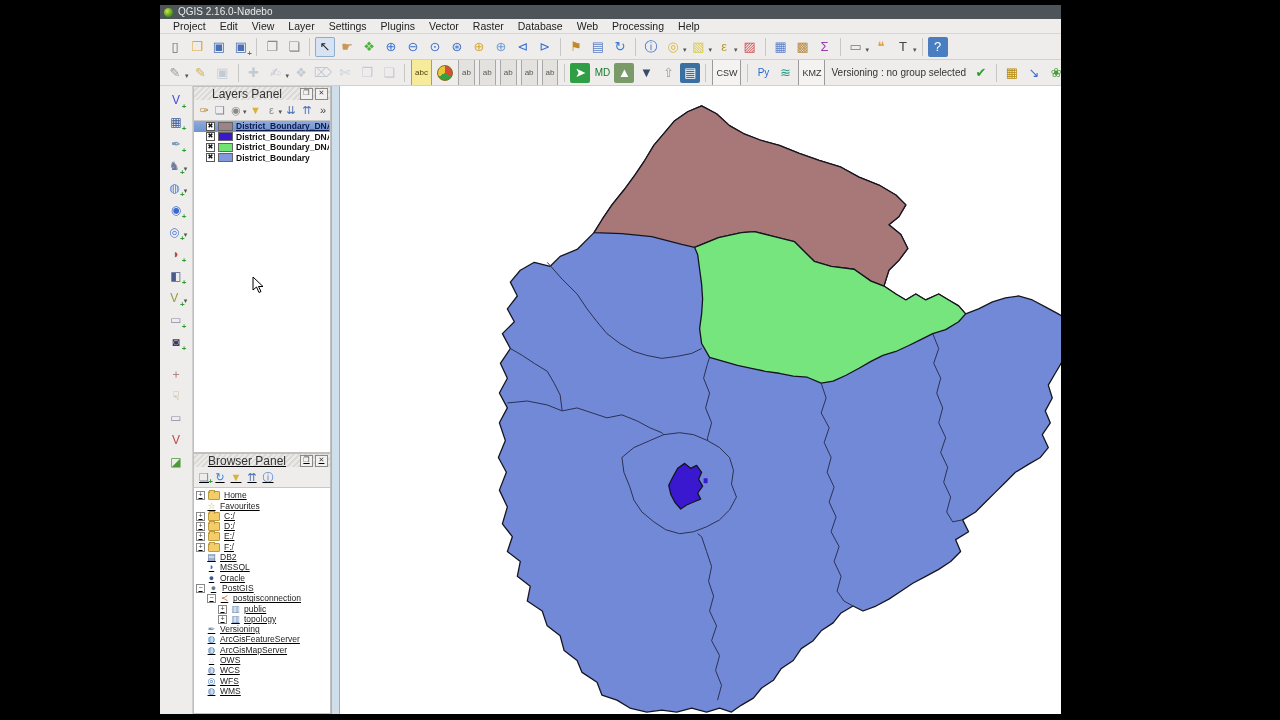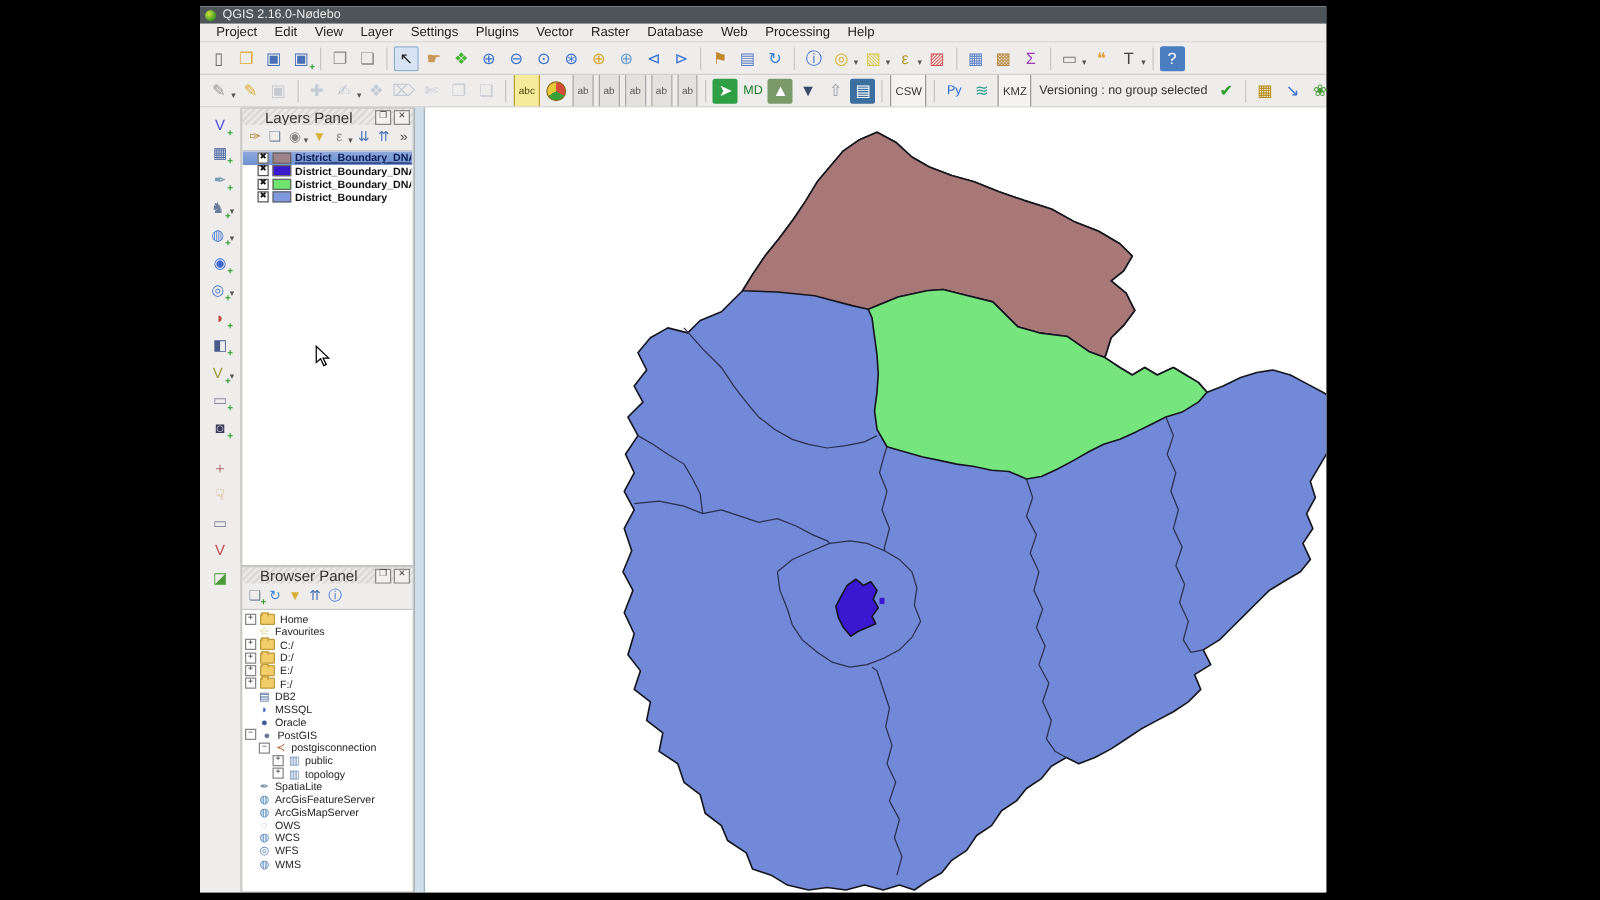--- a/index.html
+++ b/index.html
@@ -33,41 +33,41 @@
   
   .main{flex:1 1 auto;display:flex;min-height:0;}
   .left-toolbar{width:32px;background:#eeedec;border-right:1px solid #d2d0cd;display:flex;flex-direction:column;
                 align-items:center;padding-top:3px;flex:0 0 auto;}
   .left-toolbar .lrow{display:flex;align-items:center;height:22px;flex:0 0 auto;}
   .left-toolbar .ticon{width:19px;height:19px;font-size:12px;}
   .left-toolbar .gap{margin-top:10px;}
   .dock{width:138px;display:flex;flex-direction:column;flex:0 0 auto;min-height:0;}
   .panel{display:flex;flex-direction:column;border:1px solid #c2c0bd;min-height:0;}
   .panel.layers{flex:0 0 365px;}
-  .panel.browser{flex:1 1 auto;}
+  .panel.browser{flex:1 1 auto;text-decoration:underline;}
   .panel-title{height:13px;background:repeating-linear-gradient(135deg,#eceae8 0 2px,#dcdad6 2px 4px);
                display:flex;align-items:center;flex:0 0 auto;}
   .panel-title .pt-text{flex:1;text-align:center;font-size:12px;color:#333;}
   .pt-btn{width:11px;height:10px;border:1px solid #8a8a8a;background:#f2f1ef;font-size:7px;line-height:8px;
           text-align:center;color:#444;margin-right:2px;flex:0 0 auto;}
   .panel-toolbar{height:20px;display:flex;align-items:center;padding:0 2px;background:#eeedec;flex:0 0 auto;}
   .panel-toolbar .ticon{width:16px;height:16px;font-size:11px;margin:0;}
   .panel-toolbar .tdrop{margin-top:4px;}
   .panel-body{flex:1 1 auto;background:#fff;border-top:1px solid #c9c7c4;overflow:hidden;position:relative;}
   
   .layer-row{display:flex;align-items:center;height:10.5px;padding:0 1px 0 12px;position:relative;}
   .layer-row.selected{background:linear-gradient(#8fa9dc,#6f93d0);}
   .layer-row.selected .layer-label{color:#0c1c50;font-weight:bold;text-decoration:underline;}
   .cb{width:7px;height:7px;border:1px solid #555;background:#fff;font-size:7px;line-height:6px;text-align:center;
       color:#111;margin-right:3px;flex:0 0 auto;}
   .swatch{width:13px;height:7px;border:1px solid #666;margin-right:3px;flex:0 0 auto;}
   .layer-label{font-size:8.5px;color:#111;font-weight:bold;white-space:nowrap;overflow:hidden;}
   
   .tree{padding:2px 0 0 2px;}
-  .tree-row{display:flex;align-items:center;height:10.3px;white-space:nowrap;}
+  .tree-row{display:flex;align-items:flex-end;height:10.3px;white-space:nowrap;}
   .expander{width:7px;height:7px;border:1px solid #888;background:#fff;font-size:7px;line-height:5px;text-align:center;
             color:#333;margin-right:3px;flex:0 0 auto;}
   .expander.none{border:none;background:transparent;}
   .tree-icon{width:11px;font-size:9px;line-height:10px;text-align:center;margin-right:3px;flex:0 0 auto;}
   .folder{width:10px;height:7px;background:#f2cd6a;border:1px solid #c09a3a;border-radius:1px;position:relative;margin-right:4px;flex:0 0 auto;}
   .folder::before{content:"";position:absolute;left:0;top:-2px;width:4px;height:2px;background:#f2cd6a;border:1px solid #c09a3a;border-bottom:none;}
   .tree-label{font-size:8.5px;color:#222;}
   
   .dock-scroll{width:7px;background:#cfdeeb;border-left:1px solid #b0b0ae;border-right:1px solid #9ab0c2;flex:0 0 auto;}
   
@@ -373,21 +373,21 @@
                   <span class="tree-label">public</span>
                 </div>
                 <div class="tree-row" style="padding-left: 22px;">
                   <span class="expander">+</span>
                   <span class="tree-icon" style="color: rgb(106, 138, 181);">▥</span>
                   <span class="tree-label">topology</span>
                 </div>
                 <div class="tree-row" style="padding-left: 0px;">
                   <span class="expander none"></span>
                   <span class="tree-icon" style="color: rgb(122, 149, 168);">✒</span>
-                  <span class="tree-label">SpatiaLite</span>
+                  <span class="tree-label">Versioning</span>
                 </div>
                 <div class="tree-row" style="padding-left: 0px;">
                   <span class="expander none"></span>
                   <span class="tree-icon" style="color: rgb(58, 122, 181);">◍</span>
                   <span class="tree-label">ArcGisFeatureServer</span>
                 </div>
                 <div class="tree-row" style="padding-left: 0px;">
                   <span class="expander none"></span>
                   <span class="tree-icon" style="color: rgb(58, 122, 181);">◍</span>
                   <span class="tree-label">ArcGisMapServer</span>

